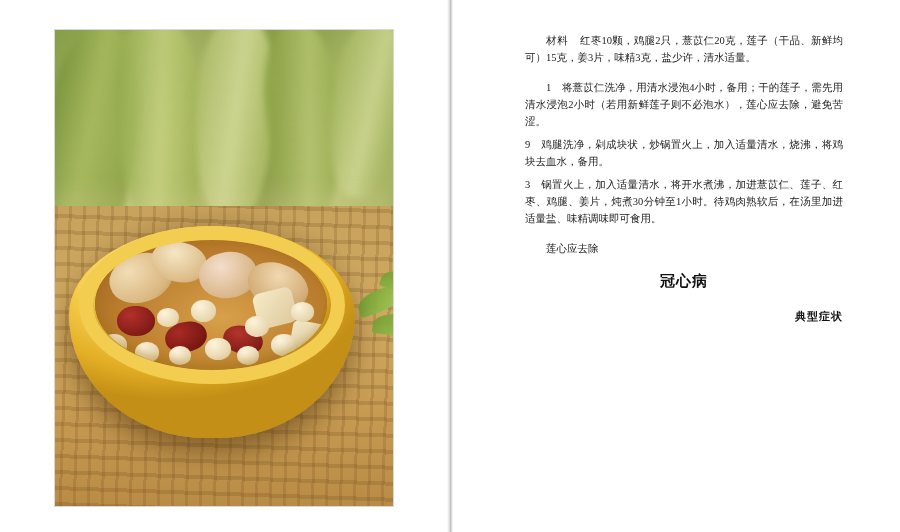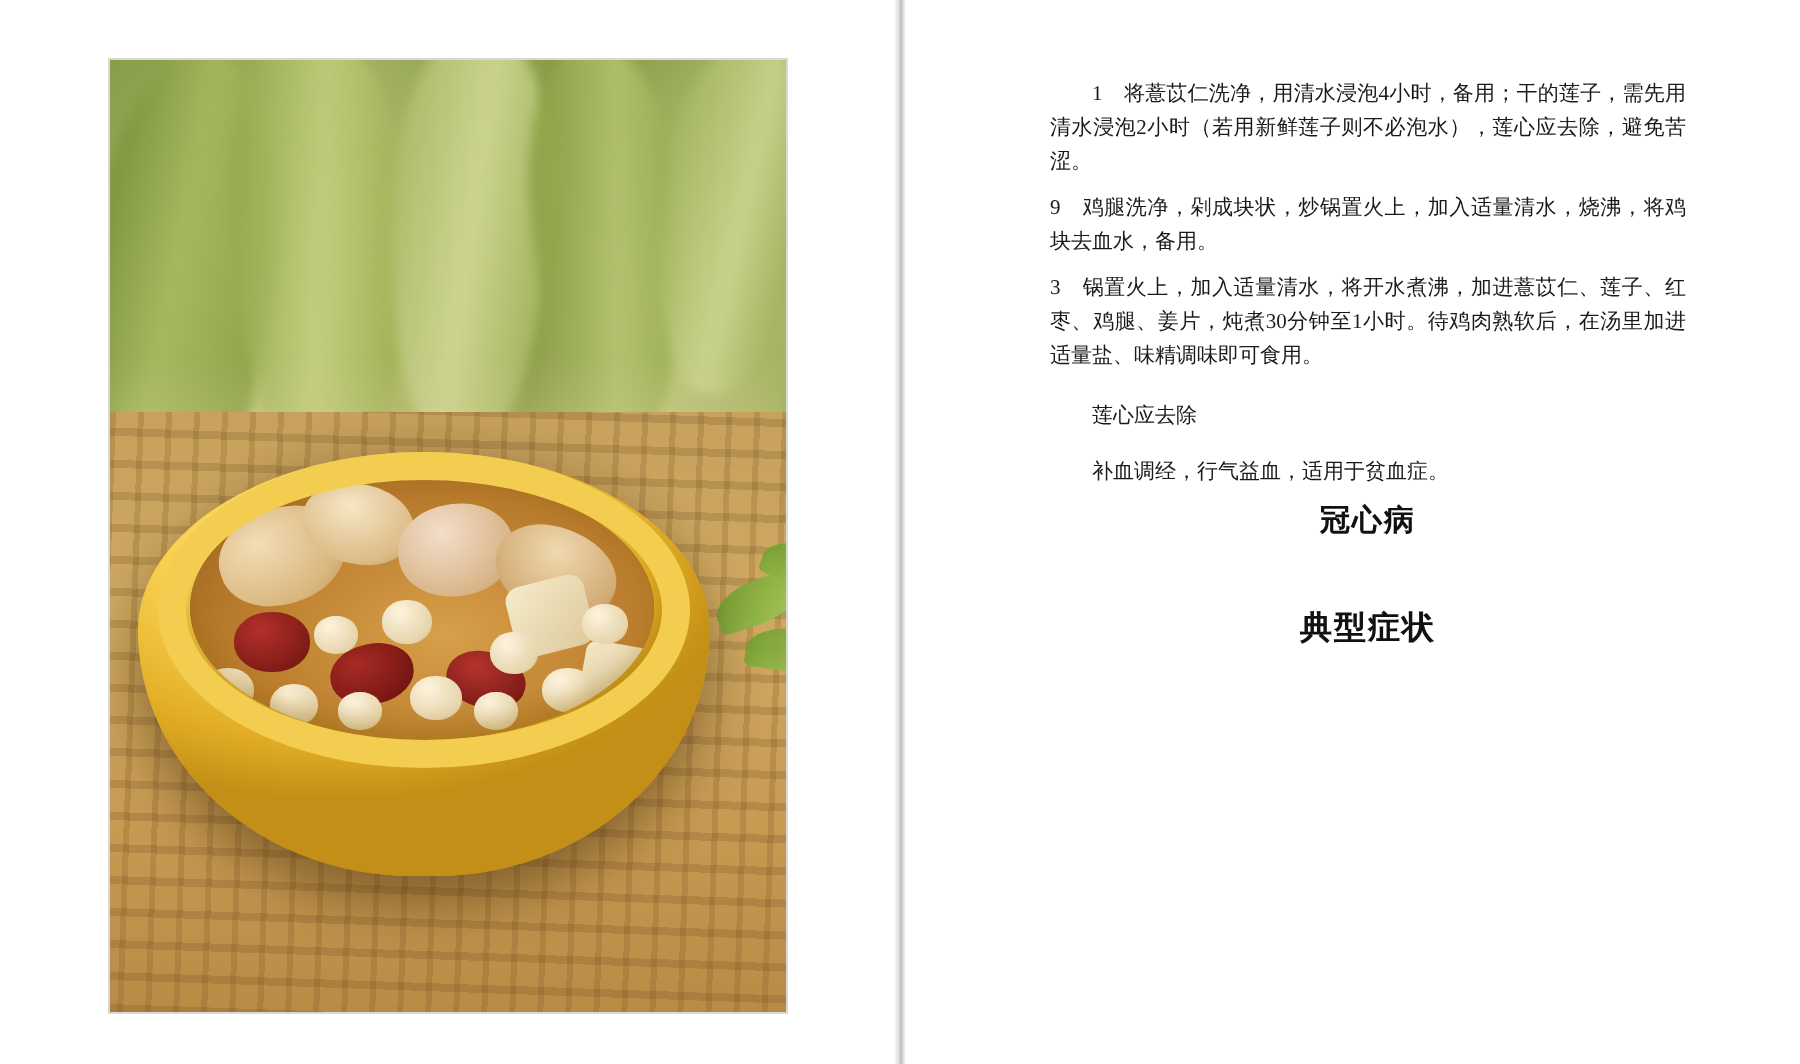--- a/index.html
+++ b/index.html
@@ -217,23 +217,23 @@
   .gap { height: 7px; }
   .sec-title {
     margin: 4px 0 9px 0;
     text-align: center;
     font-size: 15px;
     font-weight: bold;
     letter-spacing: 1px;
     color: #111;
   }
   .sub-title {
-    margin: 34px 0 8px 0;
-    text-align: center;
-    font-size: 16px;
+    margin: 18px 0 8px 0;
+    text-align: right;
+    font-size: 11px;
     font-weight: bold;
     letter-spacing: 1px;
     color: #111;
     font-family: "Liberation Sans", sans-serif;
   }
   .ingredient-label { letter-spacing: 0.5px; }
   .spacer-sm { height: 5px; }
 </style>
 </head>
 <body>
@@ -288,35 +288,38 @@
         </div>
       </div>
     </div>
   </div>
 
   <div class="gutter"></div>
 
   <div class="page-right">
     <div class="text-col">
 
+      <p class="indent">
+        <span class="ingredient-label">材料</span>
+        <span>&nbsp;&nbsp;&nbsp;</span><span>红枣10颗，鸡腿2只，薏苡仁20克，莲子（干品、新鲜均可）15克，姜3片，味精3克，盐少许，清水适量。</span>
+      </p>
 
       <div class="gap"></div>
 
 
       <p class="indent">1　将薏苡仁洗净，用清水浸泡4小时，备用；干的莲子，需先用清水浸泡2小时（若用新鲜莲子则不必泡水），莲心应去除，避免苦涩。</p>
       <p class="hang">9　鸡腿洗净，剁成块状，炒锅置火上，加入适量清水，烧沸，将鸡块去血水，备用。</p>
       <p class="hang">3　锅置火上，加入适量清水，将开水煮沸，加进薏苡仁、莲子、红枣、鸡腿、姜片，炖煮30分钟至1小时。待鸡肉熟软后，在汤里加进适量盐、味精调味即可食用。</p>
 
       <div class="gap"></div>
 
       <p class="indent">莲心应去除</p>
 
       <div class="spacer-sm"></div>
 
-      <p class="indent">补血调经，行气益血，适用于贫血症。</p>
 
       <h2 class="sec-title">冠心病</h2>
 
 
       <h3 class="sub-title">典型症状</h3>
 
 
     </div>
   </div>
 

